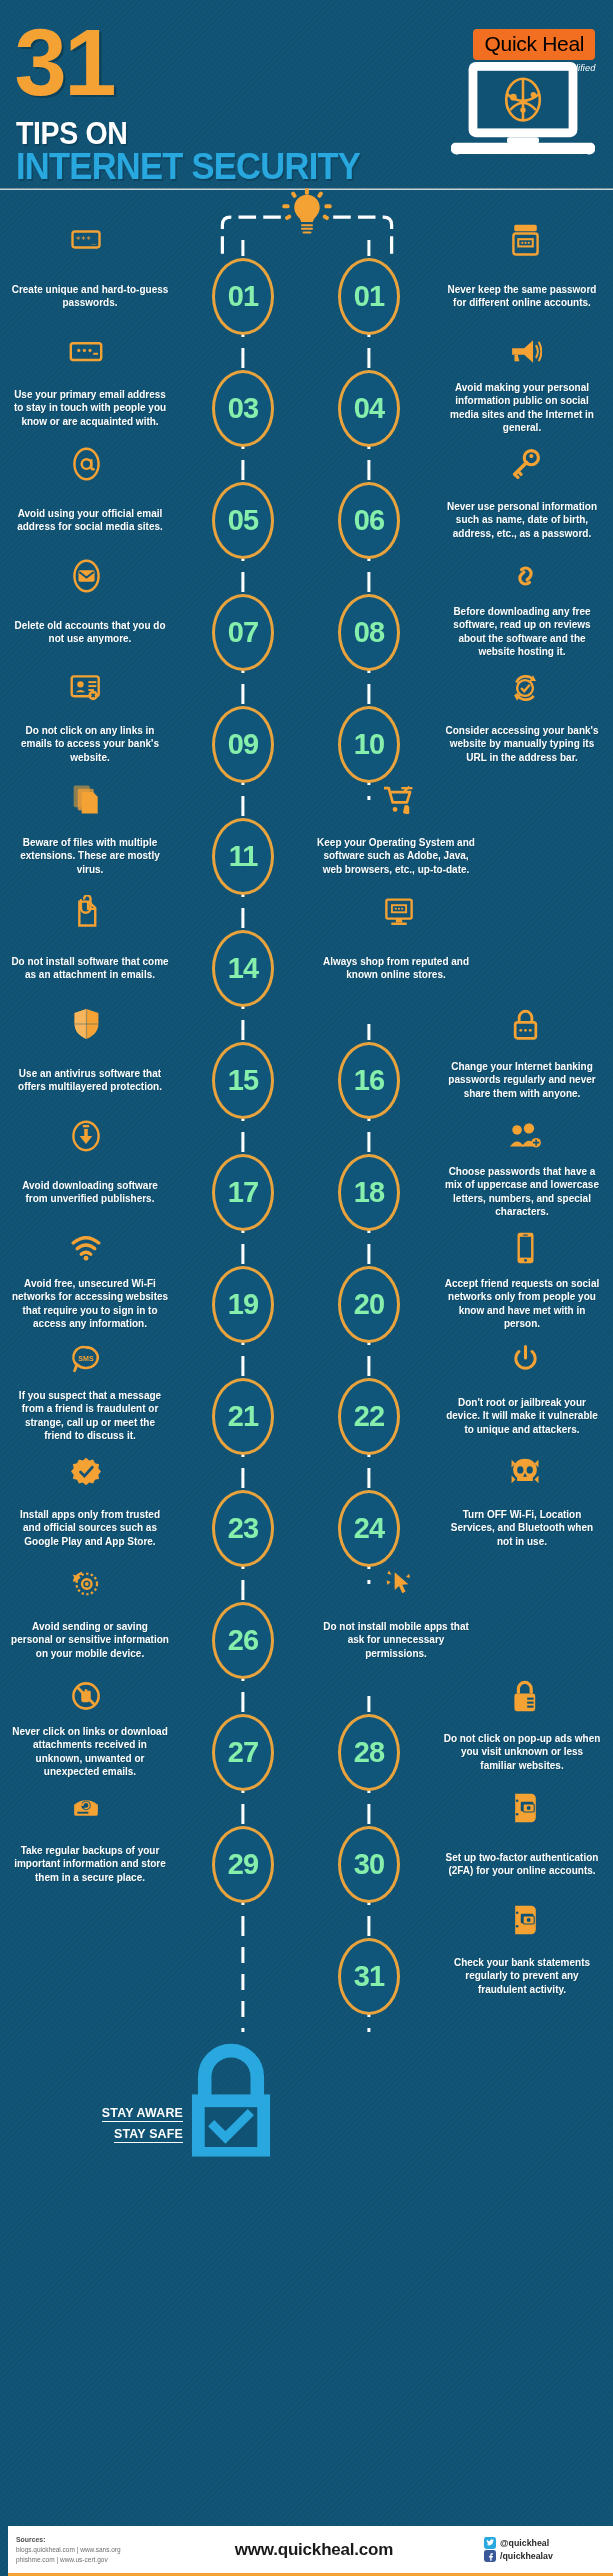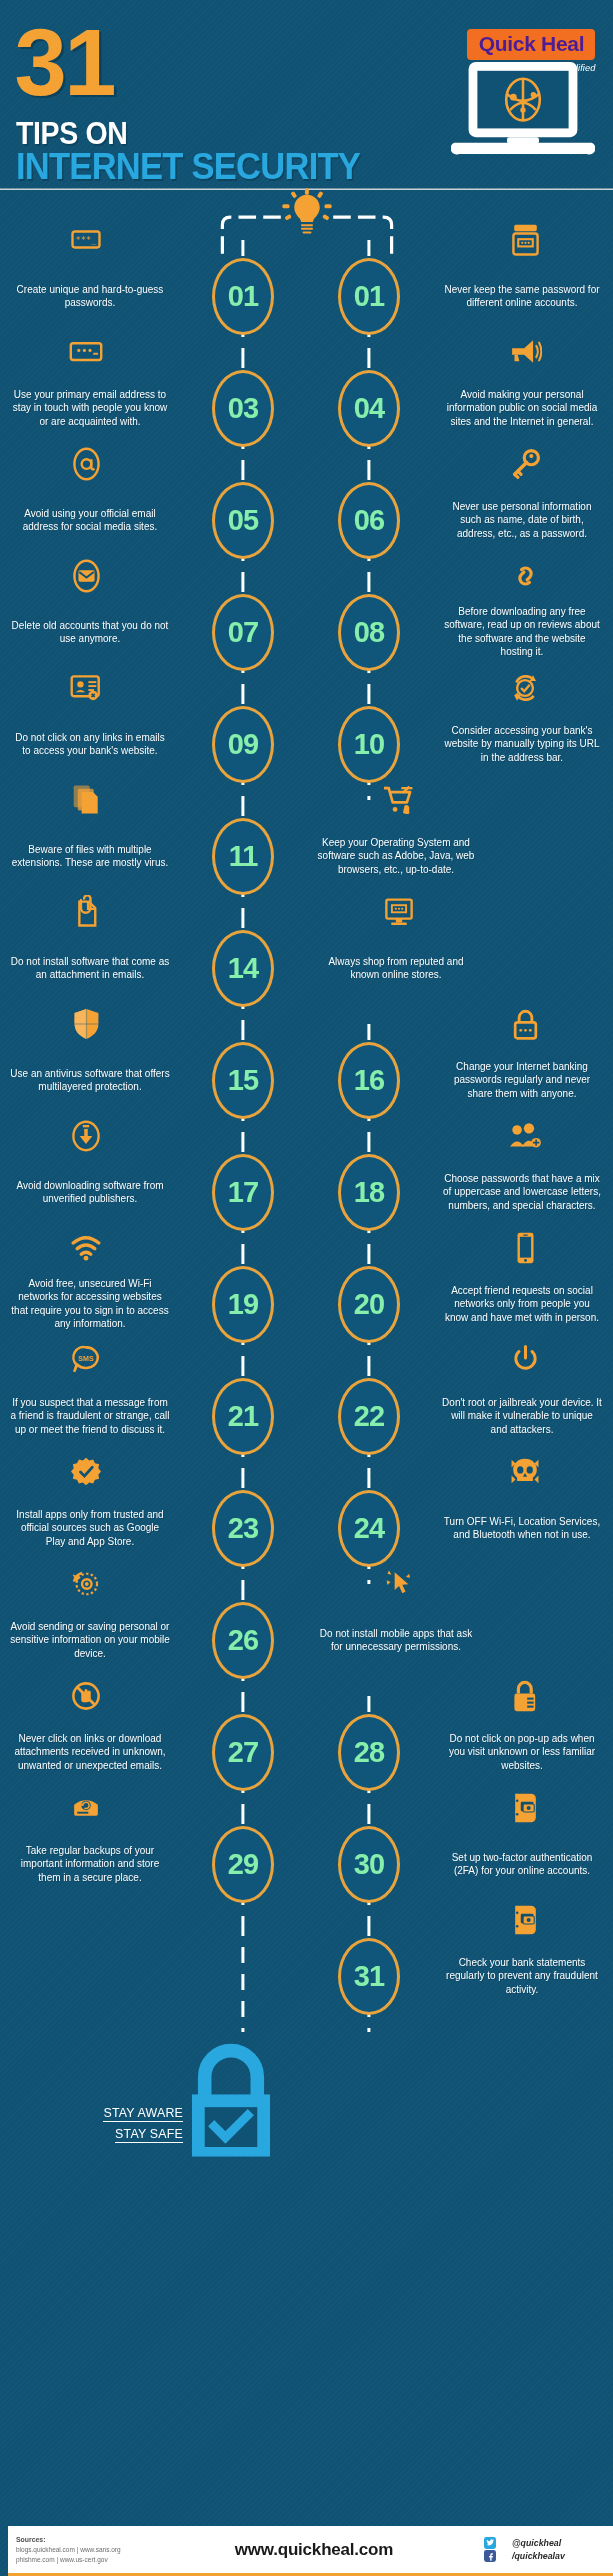--- a/index.html
+++ b/index.html
@@ -31,23 +31,23 @@
 
   .brand-block {
     position: absolute;
     top: 29px;
     right: 17.6px;
     text-align: right;
   }
   .brand-badge {
     display: inline-block;
     background: #f26f21;
-    color: #4c1d95;
+    color: #000000;
     font-size: 21px;
-    font-weight: bold;
+    font-weight: normal;
     letter-spacing: -0.3px;
     padding: 4px 11.2px 5.6px 11.2px;
     border-radius: 4px;
     line-height: 1;
   }
   .brand-tag {
     color: #ffffff;
     font-size: 9.2px;
     font-style: italic;
     margin-top: 3.2px;
@@ -159,21 +159,21 @@
   .side-left .tip-icon { justify-content: center; padding-right: 8px; }
   .side-right .tip-icon { justify-content: center; padding-left: 6.4px; }
 
   .tip-text {
     position: absolute;
     left: 0; right: 0;
     top: 50%;
     transform: translateY(-50%);
     color: #ffffff;
     font-size: 10px;
-    font-weight: normal;
+    font-weight: bold;
     line-height: 1.34;
     padding: 0 10px;
     text-shadow: 0.8px 0.8px 0 rgba(0,0,0,0.18);
   }
 
   .circle-col {
     width: 126px;
     display: flex;
     align-items: center;
     justify-content: center;
@@ -229,21 +229,21 @@
   .stay-text {
     position: absolute;
     left: 86px;
     top: 73px;
     text-align: right;
     width: 97px;
   }
   .stay-text div {
     color: #ffffff;
     font-size: 12.4px;
-    font-weight: normal;
+    font-weight: bold;
     letter-spacing: 0.2px;
     border-bottom: 1.6px solid #ffffff;
     display: inline-block;
     padding-bottom: 0.8px;
     margin-bottom: 4px;
   }
 
   
   .bottom-bar {
     position: absolute;
@@ -274,23 +274,22 @@
     padding-right: 24px;
   }
   .socials {
     width: 137px;
     padding-right: 8px;
   }
   .social-row {
     display: flex;
     align-items: center;
     justify-content: flex-start;
-    gap: 16px;
+    gap: 4px;
     margin: 1.6px 0;
-    font-style: italic;
   }
   .social-row span {
     color: #2a2a2a;
     font-size: 8.8px;
     font-weight: bold;
   }
   .sq { width: 12px; height: 12px; border-radius: 2.4px; flex: none; }
 
   svg { display: block; }
 </style>

